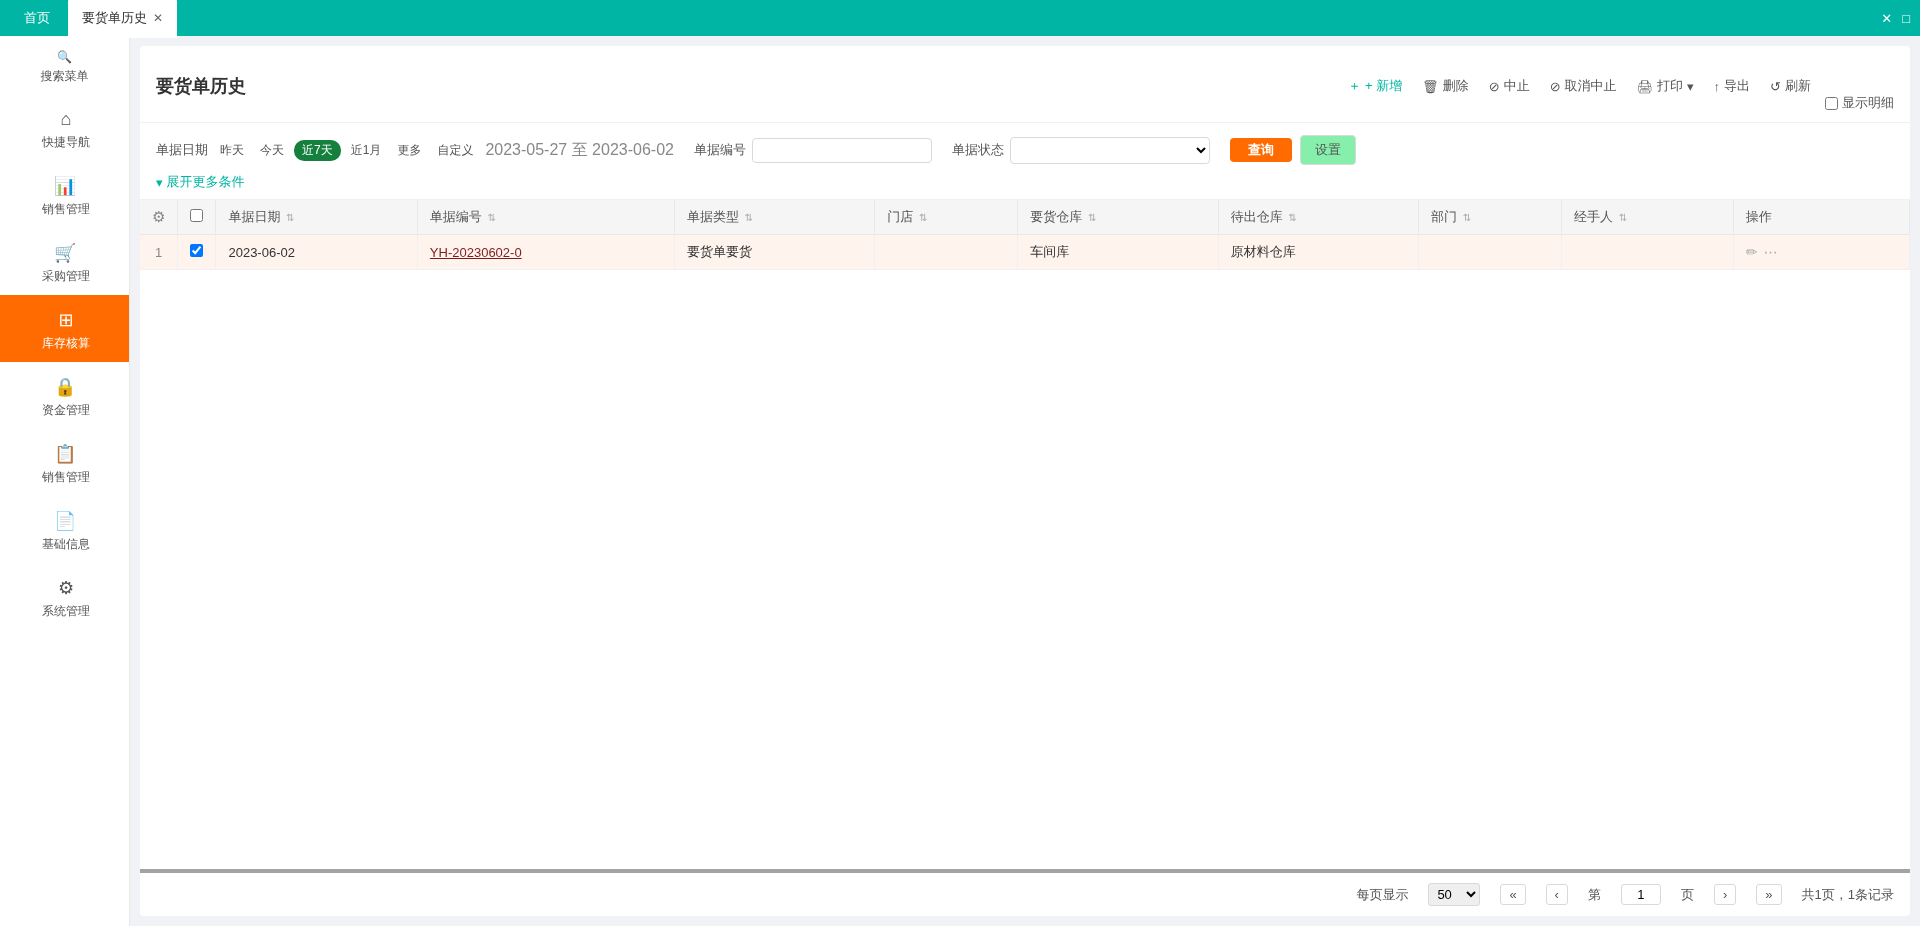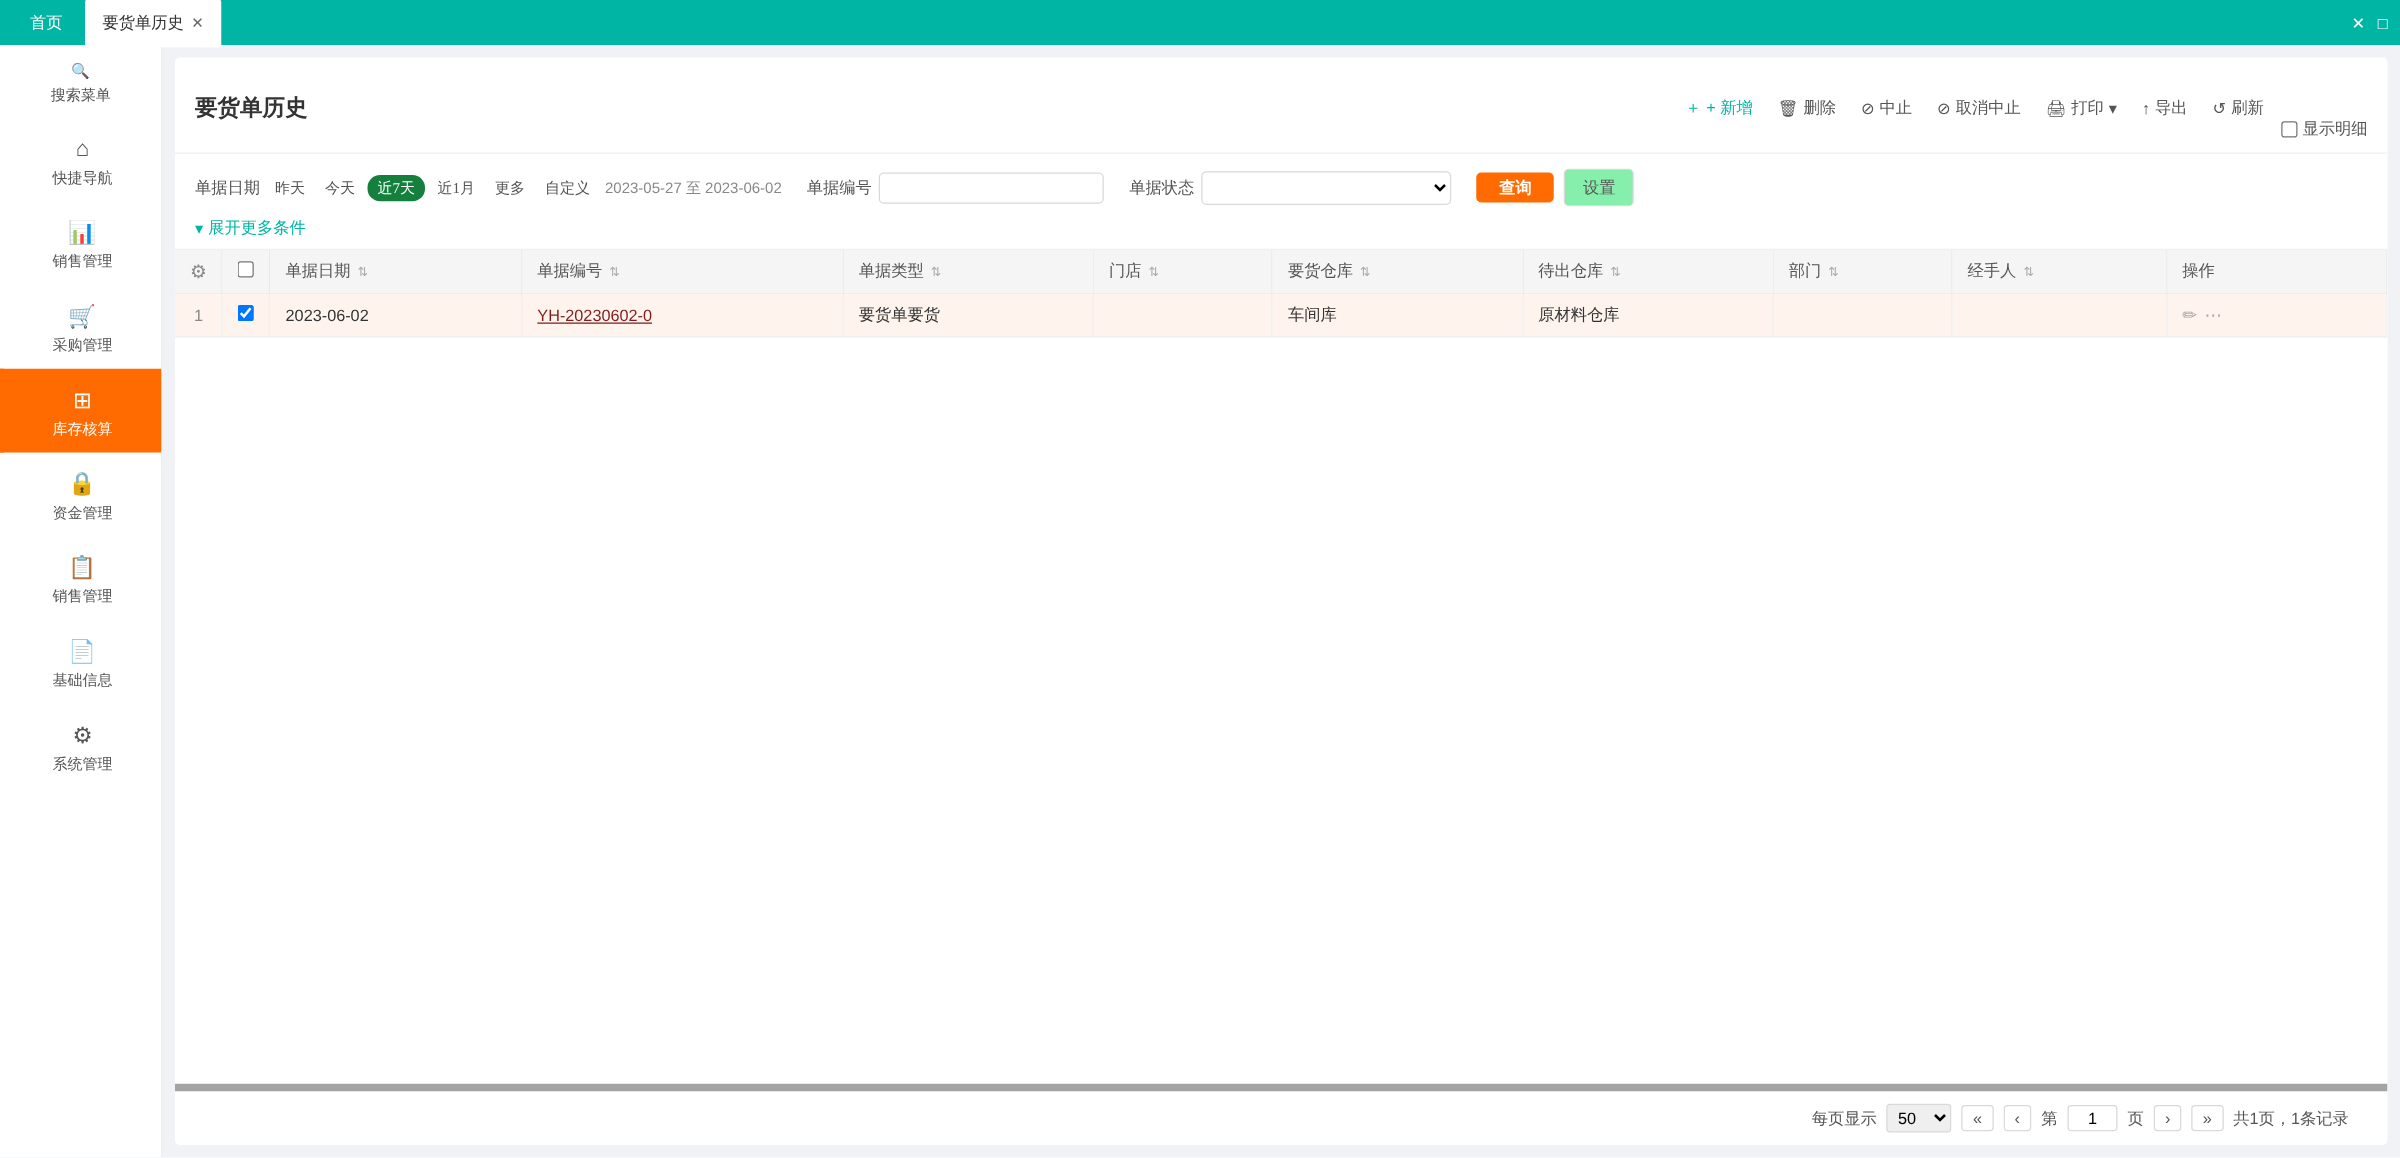--- a/index.html
+++ b/index.html
@@ -39,23 +39,23 @@
     .toolbar-btn-secondary { background: #86efac; color: #555; border: 1px solid #d9d9d9; padding: 5px 14px; border-radius: 4px; cursor: pointer; font-size: 13px; }
     .display-detail { display: flex; align-items: center; gap: 4px; font-size: 13px; color: #555; cursor: pointer; margin-top: 34px; }
     .display-detail input[type=checkbox] { cursor: pointer; }
 
     
     .filter-area { padding: 12px 16px 8px; border-bottom: 1px solid #f0f0f0; }
     .filter-row { display: flex; align-items: center; gap: 20px; margin-bottom: 8px; }
     .filter-item { display: flex; align-items: center; gap: 6px; }
     .filter-label { color: #555; font-size: 13px; white-space: nowrap; }
     .date-filter-btns { display: flex; gap: 4px; align-items: center; }
-    .date-btn { padding: 2px 6px; border-radius: 3px; cursor: pointer; font-size: 12px; color: #555; font-family: Liberation Serif, serif; }
+    .date-btn { padding: 2px 6px; border-radius: 3px; cursor: pointer; font-size: 12px; color: #555; }
     .date-btn.active { background: #15803d; color: #fff; border-radius: 10px; padding: 2px 8px; }
-    .date-range { font-size: 12px; color: #888; }
+    .date-range { font-size: 16px; color: #888; }
     .filter-input { border: 1px solid #d9d9d9; border-radius: 4px; padding: 4px 8px; font-size: 13px; width: 180px; outline: none; }
     .filter-select { border: 1px solid #d9d9d9; border-radius: 4px; padding: 4px 8px; font-size: 13px; width: 200px; outline: none; background: #fff; }
     .expand-btn { display: flex; align-items: center; gap: 4px; color: #00b5a3; cursor: pointer; font-size: 13px; border: none; background: none; }
     .filter-actions { display: flex; gap: 8px; align-items: center; }
 
     
     .table-container { flex: 1; overflow: auto; position: relative; }
     table { width: 100%; border-collapse: collapse; font-size: 13px; }
     thead tr { background: #f5f5f5; }
     th { padding: 8px 12px; text-align: left; border-bottom: 1px solid #e8e8e8; border-right: 1px solid #e8e8e8; color: #555; font-weight: normal; white-space: nowrap; position: sticky; top: 0; background: #f5f5f5; z-index: 1; }
@@ -64,21 +64,21 @@
     tbody tr.selected { background: #fff3ed; }
     .row-num { color: #888; text-align: center; }
     .doc-link { color: #7f1d1d; cursor: pointer; text-decoration: underline; }
     .action-icons { display: flex; gap: 6px; color: #aaa; }
     .action-icon { cursor: pointer; font-size: 14px; color: #aaa; }
 
     
     .table-footer { border-top: 1px solid #e8e8e8; padding: 8px 16px; background: #fffaf5; font-size: 13px; color: #555; }
 
     
-    .pagination { display: flex; align-items: center; justify-content: flex-end; padding: 10px 31px; border-top: 6px solid #a3a3a3; gap: 8px; font-size: 13px; color: #555; }
+    .pagination { display: flex; align-items: center; justify-content: flex-end; padding: 10px 16px; border-top: 4px solid #a3a3a3; gap: 20px; font-size: 13px; color: #555; }
     .page-size-select { border: 1px solid #d9d9d9; border-radius: 3px; padding: 2px 4px; font-size: 13px; }
     .page-btn { border: 1px solid #d9d9d9; background: #fff; border-radius: 3px; padding: 2px 8px; cursor: pointer; color: #555; font-size: 13px; }
     .page-input { border: 1px solid #d9d9d9; border-radius: 3px; padding: 2px 4px; font-size: 13px; width: 40px; text-align: center; }
 
     
     .col-settings { width: 30px; text-align: center; }
     .settings-icon { color: #888; cursor: pointer; font-size: 15px; }
     .th-checkbox { width: 30px; text-align: center; }
   </style>
 </head>

